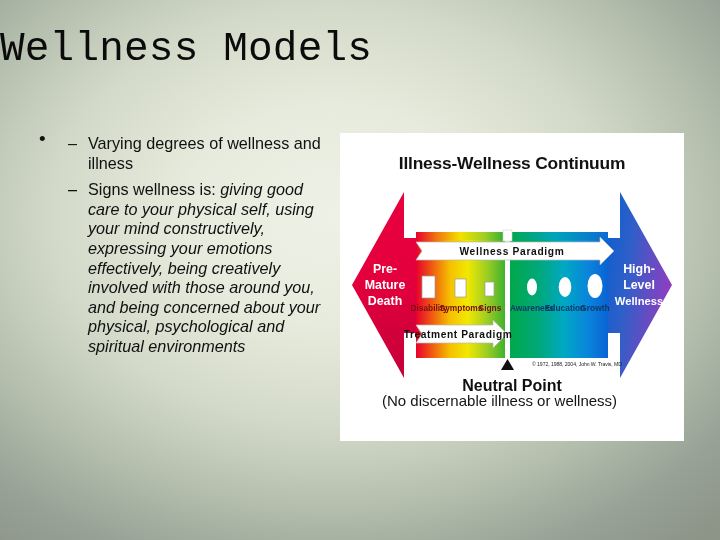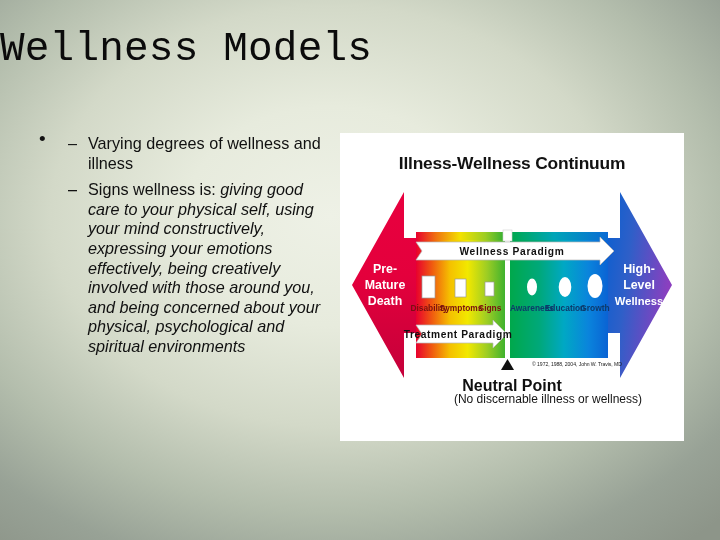--- a/index.html
+++ b/index.html
@@ -147,22 +147,22 @@
     text-align: center;
     font-size: 16px;
     font-weight: bold;
     color: #101010;
   }
   #neutral-point-sub {
     position: absolute;
     left: 38px;
     top: 255px;
     width: 260px;
-    text-align: right;
-    font-size: 12px;
+    text-align: left;
+    font-size: 15px;
     color: #141414;
   }
 
   .arrow-word {
     font-weight: bold;
     fill: #ffffff;
     font-family: "Liberation Sans", sans-serif;
     text-anchor: middle;
   }
   .paradigm-word {

